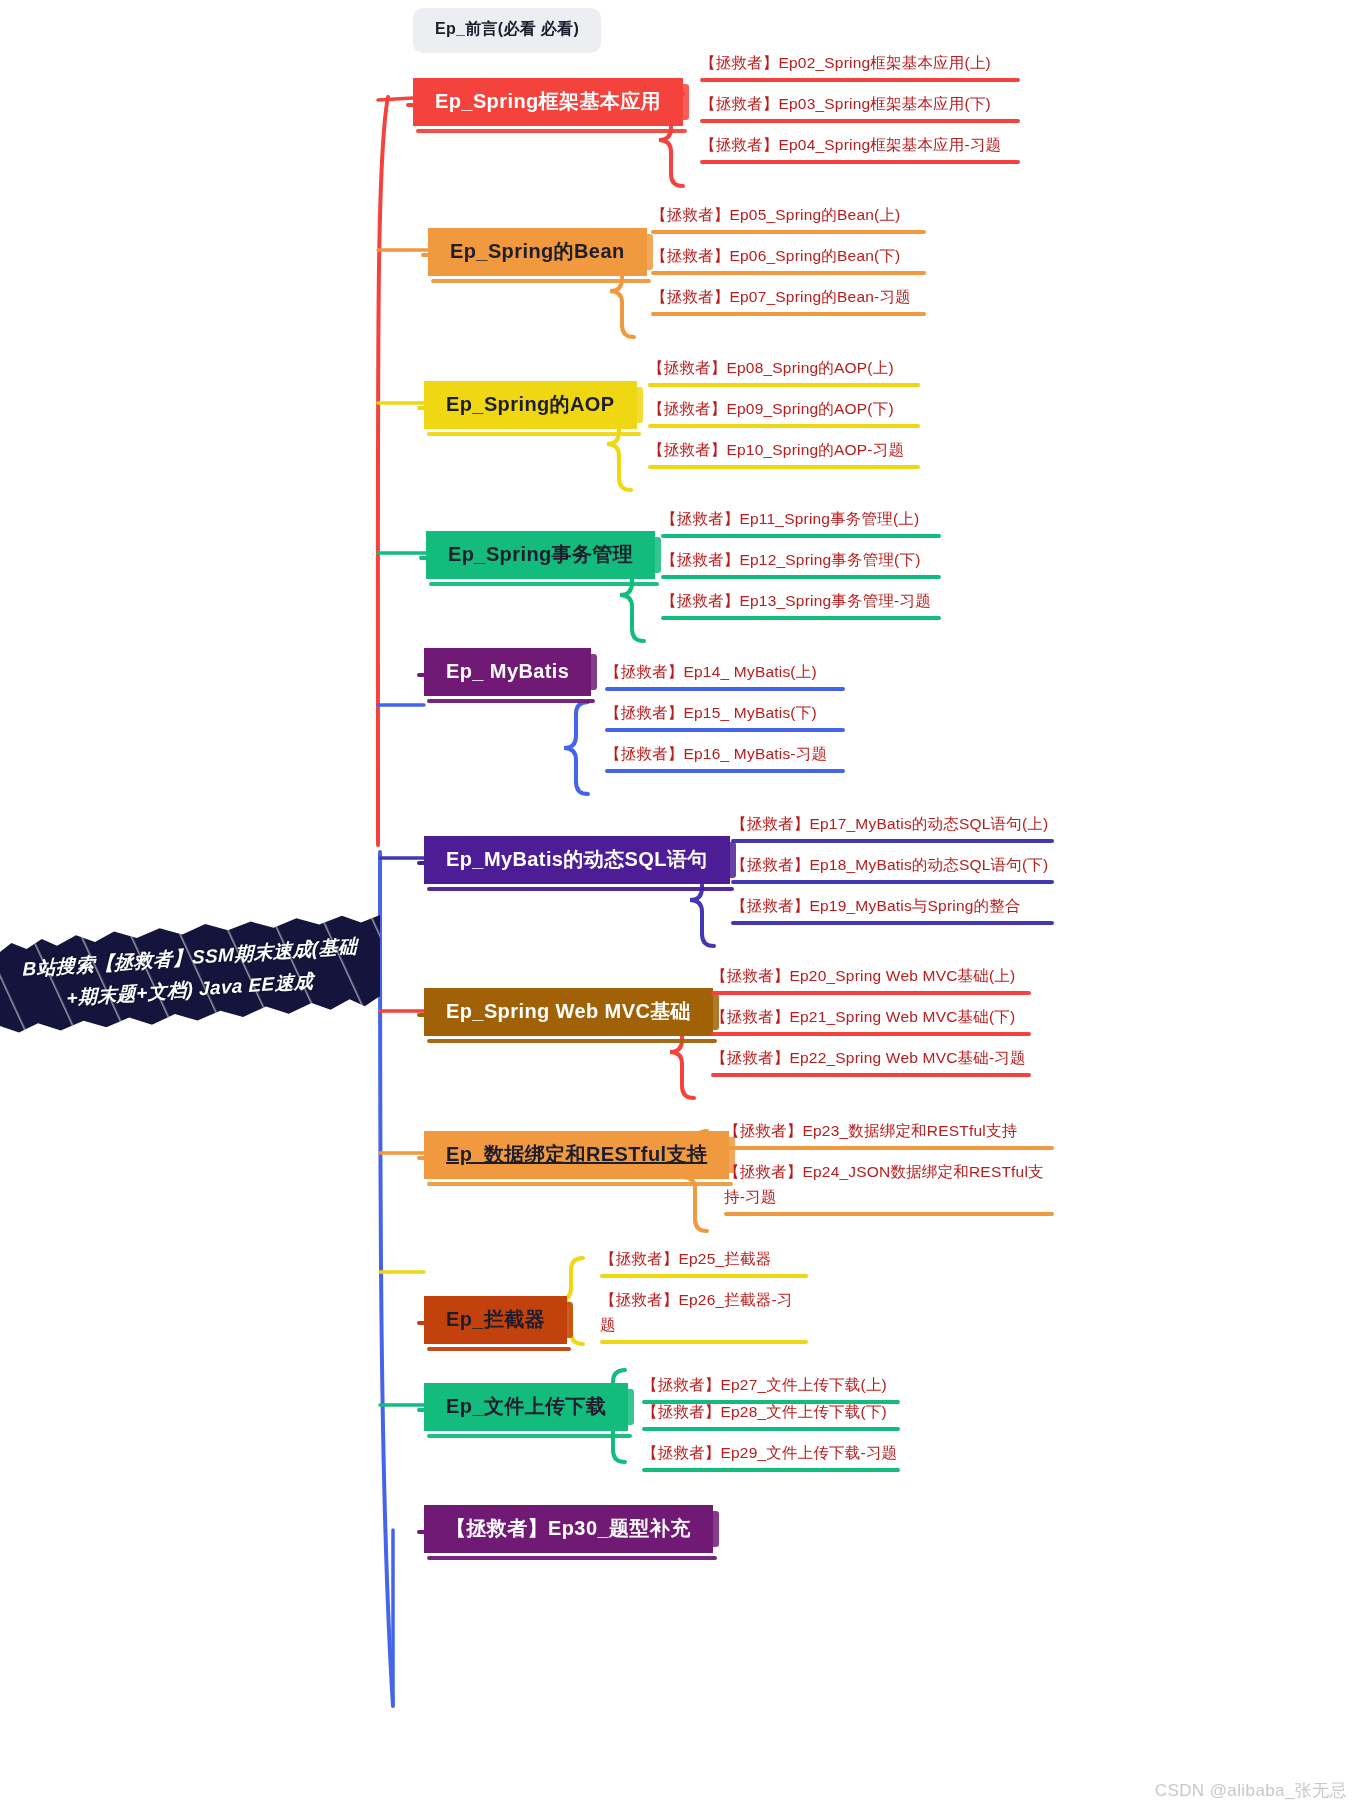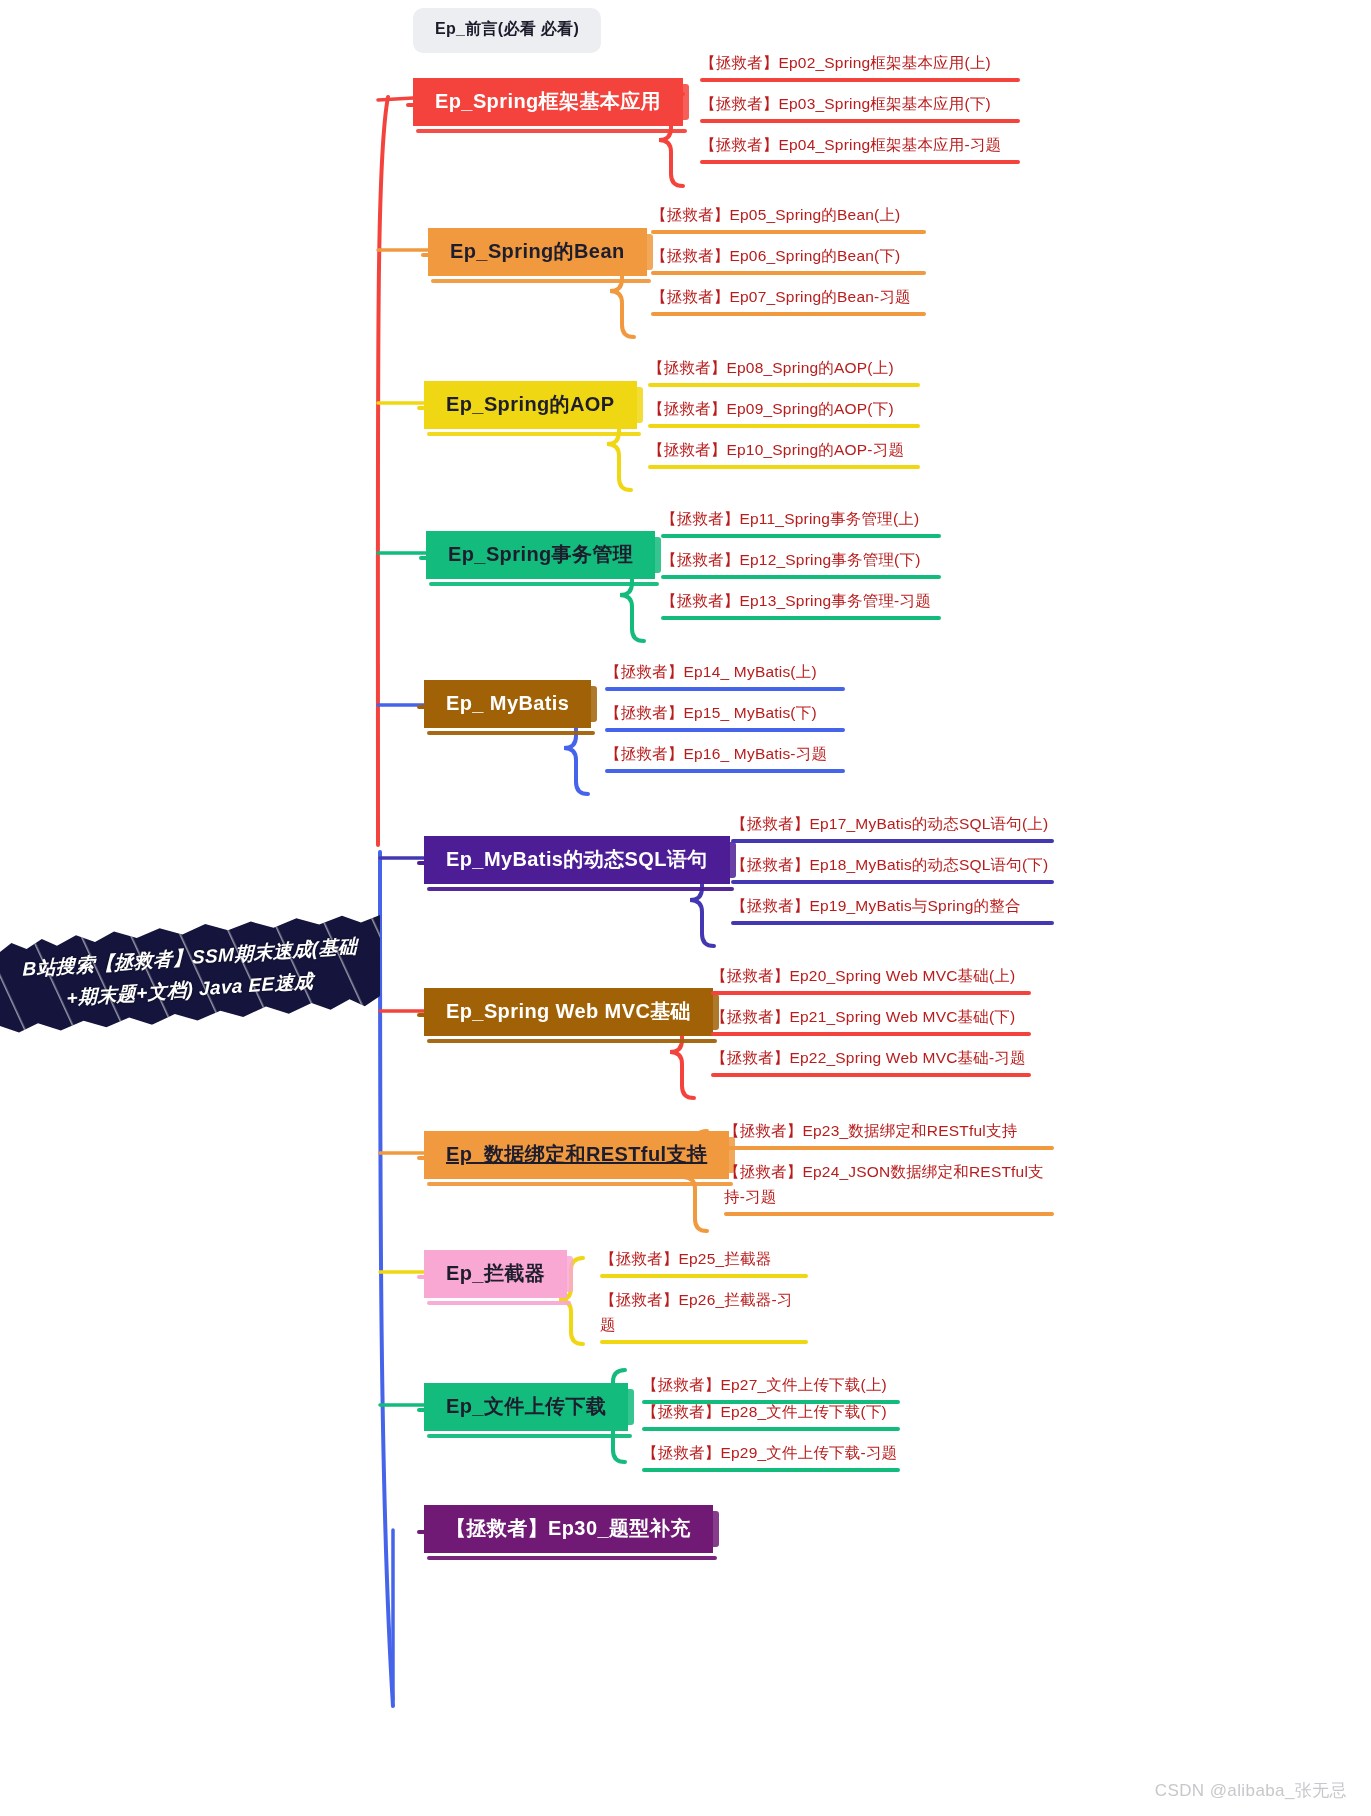--- a/index.html
+++ b/index.html
@@ -215,37 +215,37 @@
       <div class="leaf" style="left: 651px; top: 243px; width: 275px;"><span>【拯救者】Ep06_Spring的Bean(下)</span><span class="ul" style="background: rgb(240, 153, 62);"></span></div>
       <div class="leaf" style="left: 651px; top: 284px; width: 275px;"><span>【拯救者】Ep07_Spring的Bean-习题</span><span class="ul" style="background: rgb(240, 153, 62);"></span></div>
       <div class="branch" style="left: 424px; top: 381px; background: rgb(239, 215, 19); color: rgb(29, 29, 46);"><span class="b-nub"></span><span class="b-txt">Ep_Spring的AOP</span></div>
       <div class="leaf" style="left: 648px; top: 355px; width: 272px;"><span>【拯救者】Ep08_Spring的AOP(上)</span><span class="ul" style="background: rgb(239, 215, 19);"></span></div>
       <div class="leaf" style="left: 648px; top: 396px; width: 272px;"><span>【拯救者】Ep09_Spring的AOP(下)</span><span class="ul" style="background: rgb(239, 215, 19);"></span></div>
       <div class="leaf" style="left: 648px; top: 437px; width: 272px;"><span>【拯救者】Ep10_Spring的AOP-习题</span><span class="ul" style="background: rgb(239, 215, 19);"></span></div>
       <div class="branch" style="left: 426px; top: 531px; background: rgb(19, 187, 124); color: rgb(29, 29, 46);"><span class="b-nub"></span><span class="b-txt">Ep_Spring事务管理</span></div>
       <div class="leaf" style="left: 661px; top: 506px; width: 280px;"><span>【拯救者】Ep11_Spring事务管理(上)</span><span class="ul" style="background: rgb(19, 187, 124);"></span></div>
       <div class="leaf" style="left: 661px; top: 547px; width: 280px;"><span>【拯救者】Ep12_Spring事务管理(下)</span><span class="ul" style="background: rgb(19, 187, 124);"></span></div>
       <div class="leaf" style="left: 661px; top: 588px; width: 280px;"><span>【拯救者】Ep13_Spring事务管理-习题</span><span class="ul" style="background: rgb(19, 187, 124);"></span></div>
-      <div class="branch" style="left: 424px; top: 680px; background: #a16207; color: rgb(255, 255, 255);"><span class="b-nub"></span><span class="b-txt">Ep_ MyBatis</span></div>
+      <div class="branch" style="left: 424px; top: 648px; background: #701a75; color: rgb(255, 255, 255);"><span class="b-nub"></span><span class="b-txt">Ep_ MyBatis</span></div>
       <div class="leaf" style="left: 605px; top: 659px; width: 240px;"><span>【拯救者】Ep14_ MyBatis(上)</span><span class="ul" style="background: rgb(69, 100, 234);"></span></div>
       <div class="leaf" style="left: 605px; top: 700px; width: 240px;"><span>【拯救者】Ep15_ MyBatis(下)</span><span class="ul" style="background: rgb(69, 100, 234);"></span></div>
       <div class="leaf" style="left: 605px; top: 741px; width: 240px;"><span>【拯救者】Ep16_ MyBatis-习题</span><span class="ul" style="background: rgb(69, 100, 234);"></span></div>
       <div class="branch" style="left: 424px; top: 836px; background: #4c1d95; color: rgb(255, 255, 255);"><span class="b-nub"></span><span class="b-txt">Ep_MyBatis的动态SQL语句</span></div>
       <div class="leaf" style="left: 731px; top: 811px; width: 323px;"><span>【拯救者】Ep17_MyBatis的动态SQL语句(上)</span><span class="ul" style="background: rgb(68, 56, 178);"></span></div>
       <div class="leaf" style="left: 731px; top: 852px; width: 323px;"><span>【拯救者】Ep18_MyBatis的动态SQL语句(下)</span><span class="ul" style="background: rgb(68, 56, 178);"></span></div>
       <div class="leaf" style="left: 731px; top: 893px; width: 323px;"><span>【拯救者】Ep19_MyBatis与Spring的整合</span><span class="ul" style="background: rgb(68, 56, 178);"></span></div>
       <div class="branch" style="left: 424px; top: 988px; background: #a16207; color: rgb(255, 255, 255);"><span class="b-nub"></span><span class="b-txt">Ep_Spring Web MVC基础</span></div>
       <div class="leaf" style="left: 711px; top: 963px; width: 320px;"><span>【拯救者】Ep20_Spring Web MVC基础(上)</span><span class="ul" style="background: rgb(244, 67, 60);"></span></div>
       <div class="leaf" style="left: 711px; top: 1004px; width: 320px;"><span>【拯救者】Ep21_Spring Web MVC基础(下)</span><span class="ul" style="background: rgb(244, 67, 60);"></span></div>
       <div class="leaf" style="left: 711px; top: 1045px; width: 320px;"><span>【拯救者】Ep22_Spring Web MVC基础-习题</span><span class="ul" style="background: rgb(244, 67, 60);"></span></div>
       <div class="branch" style="left: 424px; top: 1131px; background: rgb(240, 153, 62); color: rgb(29, 29, 46); text-decoration: underline;"><span class="b-nub"></span><span class="b-txt">Ep_数据绑定和RESTful支持</span></div>
       <div class="leaf" style="left: 724px; top: 1118px; width: 330px;"><span>【拯救者】Ep23_数据绑定和RESTful支持</span><span class="ul" style="background: rgb(240, 153, 62);"></span></div>
       <div class="leaf" style="left: 724px; top: 1159px; width: 330px;"><span>【拯救者】Ep24_JSON数据绑定和RESTful支
 持-习题</span><span class="ul" style="background: rgb(240, 153, 62);"></span></div>
-      <div class="branch" style="left: 424px; top: 1250px; background: #f9a8d4; color: rgb(29, 29, 46);"><span class="b-nub"></span><span class="b-txt">Ep_拦截器</span></div>
+      <div class="branch" style="left: 424px; top: 1296px; background: #c2410c; color: rgb(29, 29, 46);"><span class="b-nub"></span><span class="b-txt">Ep_拦截器</span></div>
       <div class="leaf" style="left: 600px; top: 1246px; width: 208px;"><span>【拯救者】Ep25_拦截器</span><span class="ul" style="background: rgb(239, 215, 19);"></span></div>
       <div class="leaf" style="left: 600px; top: 1287px; width: 208px;"><span>【拯救者】Ep26_拦截器-习题</span><span class="ul" style="background: rgb(239, 215, 19);"></span></div>
       <div class="branch" style="left: 424px; top: 1383px; background: rgb(19, 187, 124); color: rgb(29, 29, 46);"><span class="b-nub"></span><span class="b-txt">Ep_文件上传下载</span></div>
       <div class="leaf" style="left: 642px; top: 1358px; width: 258px; margin-top: 14px;"><span>【拯救者】Ep27_文件上传下载(上)</span><span class="ul" style="background: rgb(19, 187, 124);"></span></div>
       <div class="leaf" style="left: 642px; top: 1399px; width: 258px;"><span>【拯救者】Ep28_文件上传下载(下)</span><span class="ul" style="background: rgb(19, 187, 124);"></span></div>
       <div class="leaf" style="left: 642px; top: 1440px; width: 258px;"><span>【拯救者】Ep29_文件上传下载-习题</span><span class="ul" style="background: rgb(19, 187, 124);"></span></div>
       <div class="branch" style="left: 424px; top: 1505px; background: #701a75; color: rgb(255, 255, 255);"><span class="b-nub"></span><span class="b-txt">【拯救者】Ep30_题型补充</span></div>
     </div>
 
   <div class="wm">CSDN @alibaba_张无忌</div>

